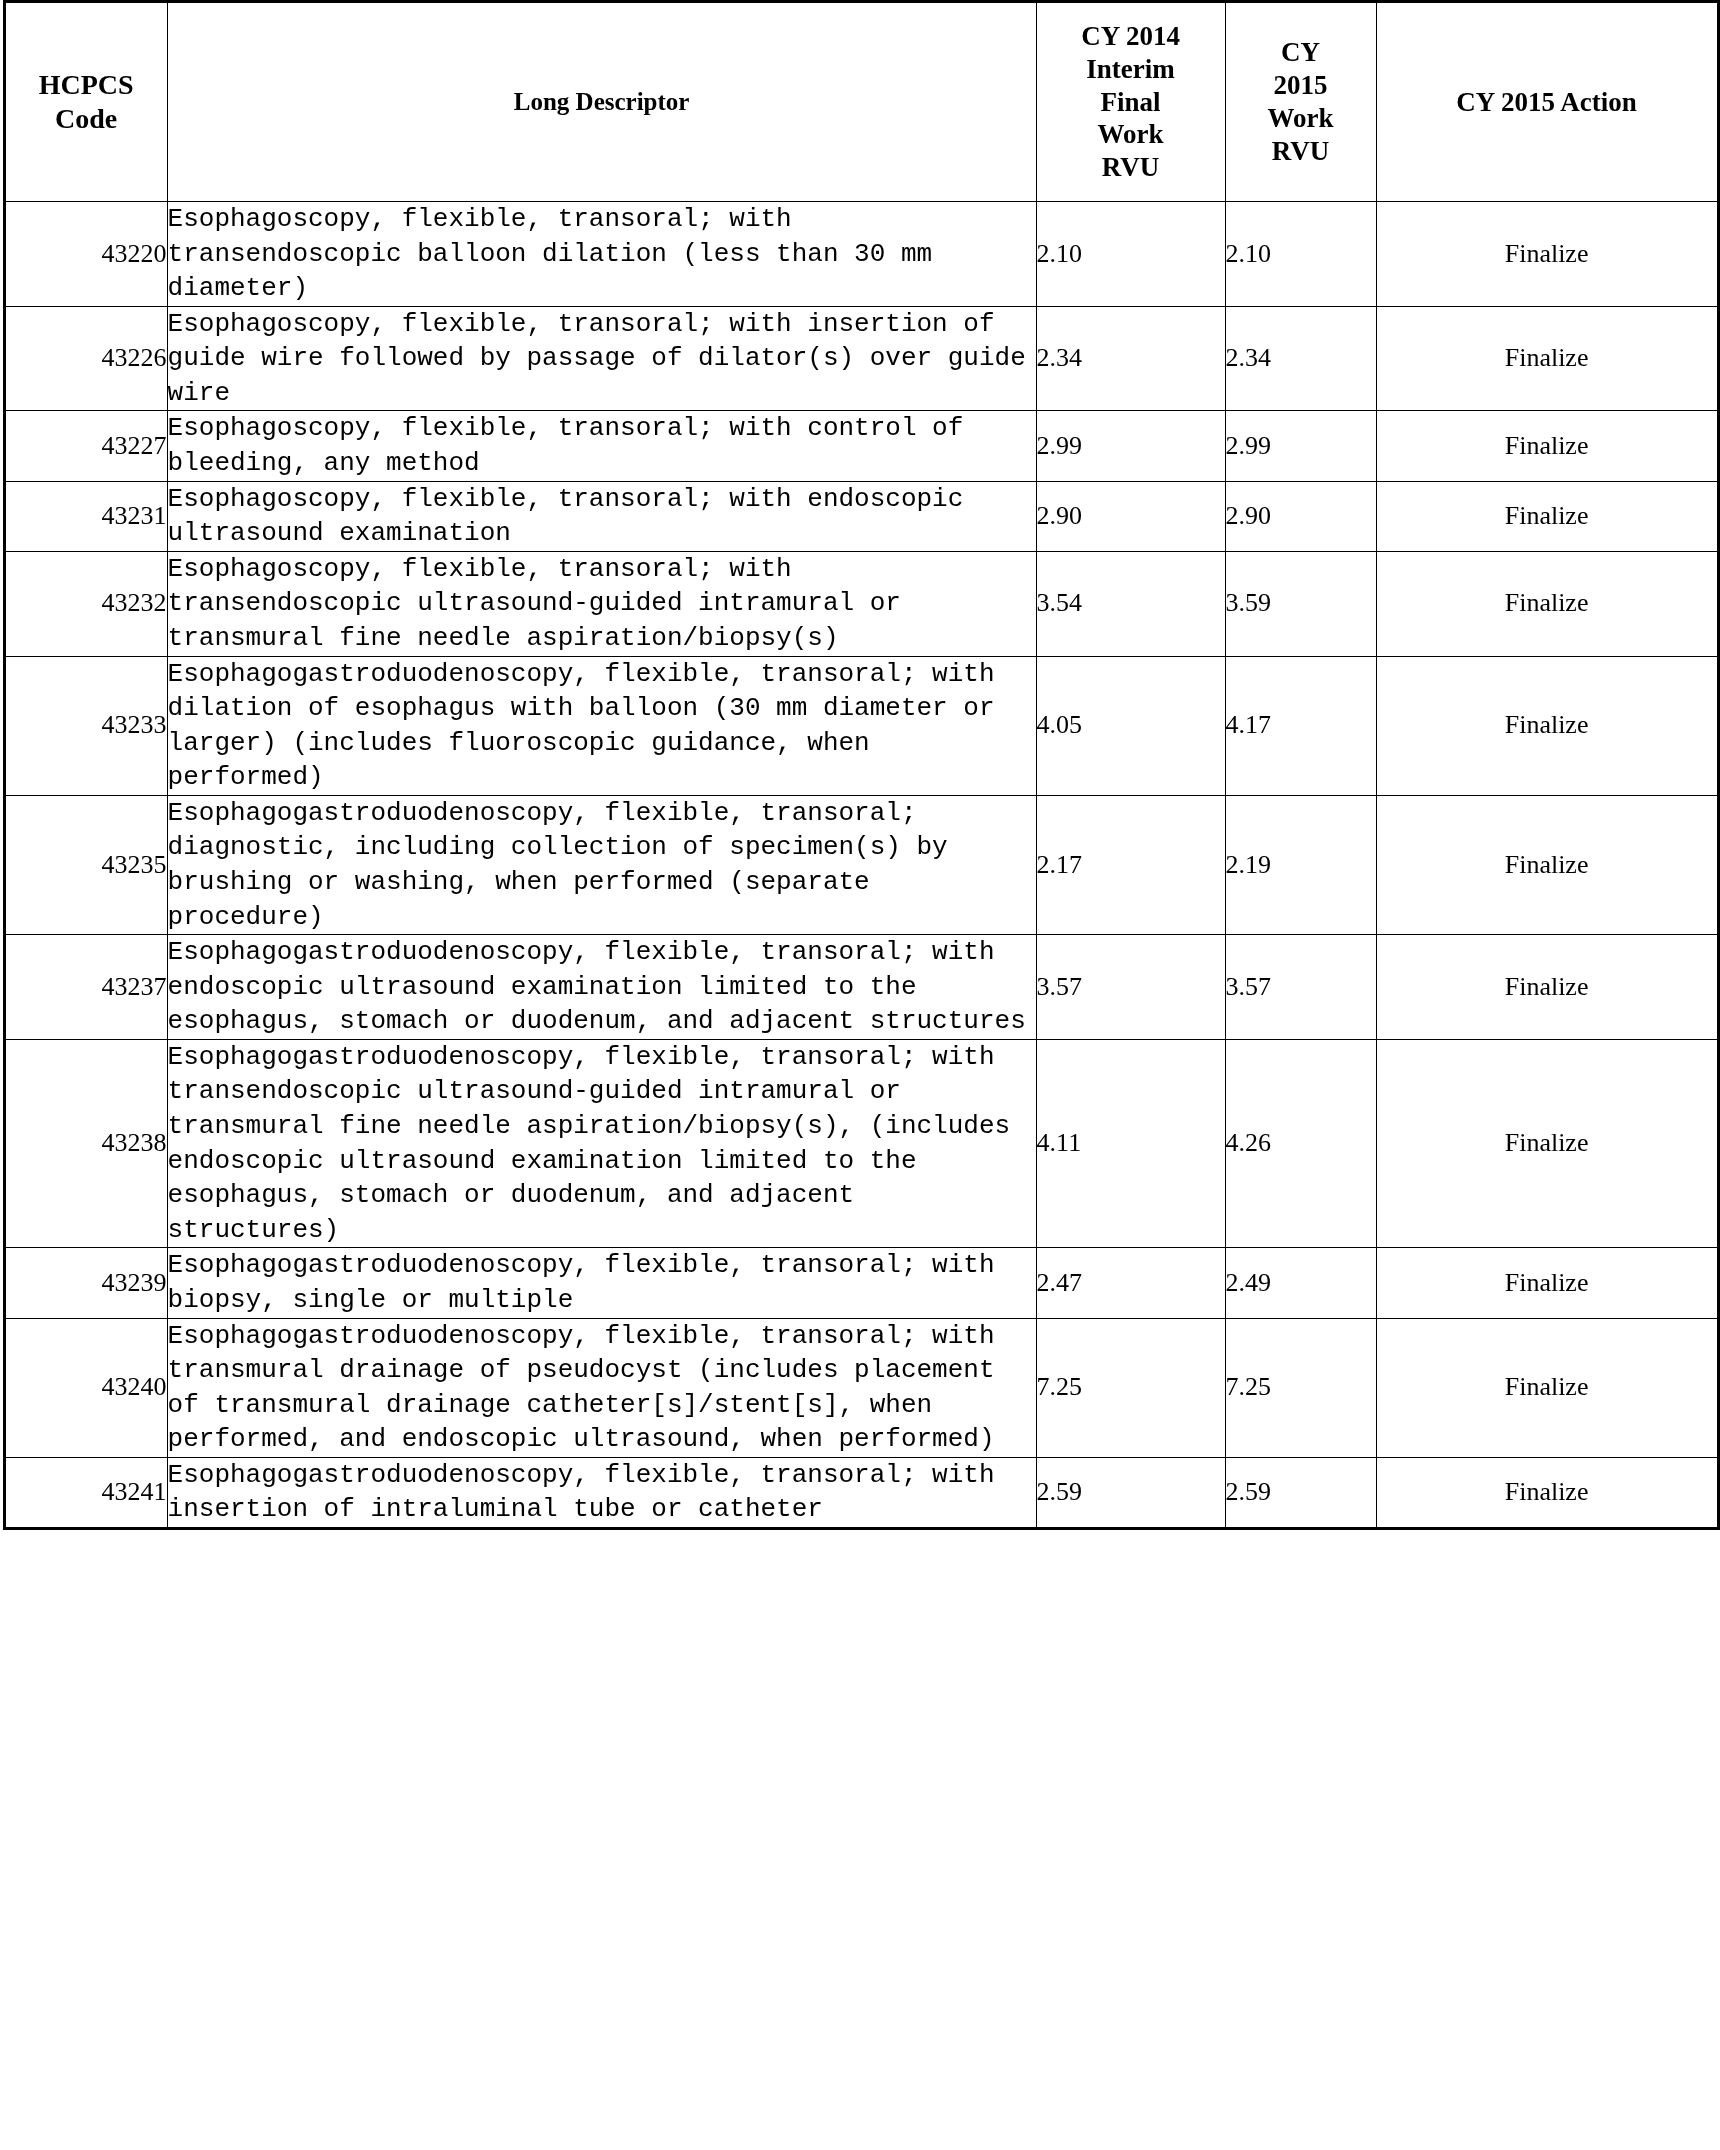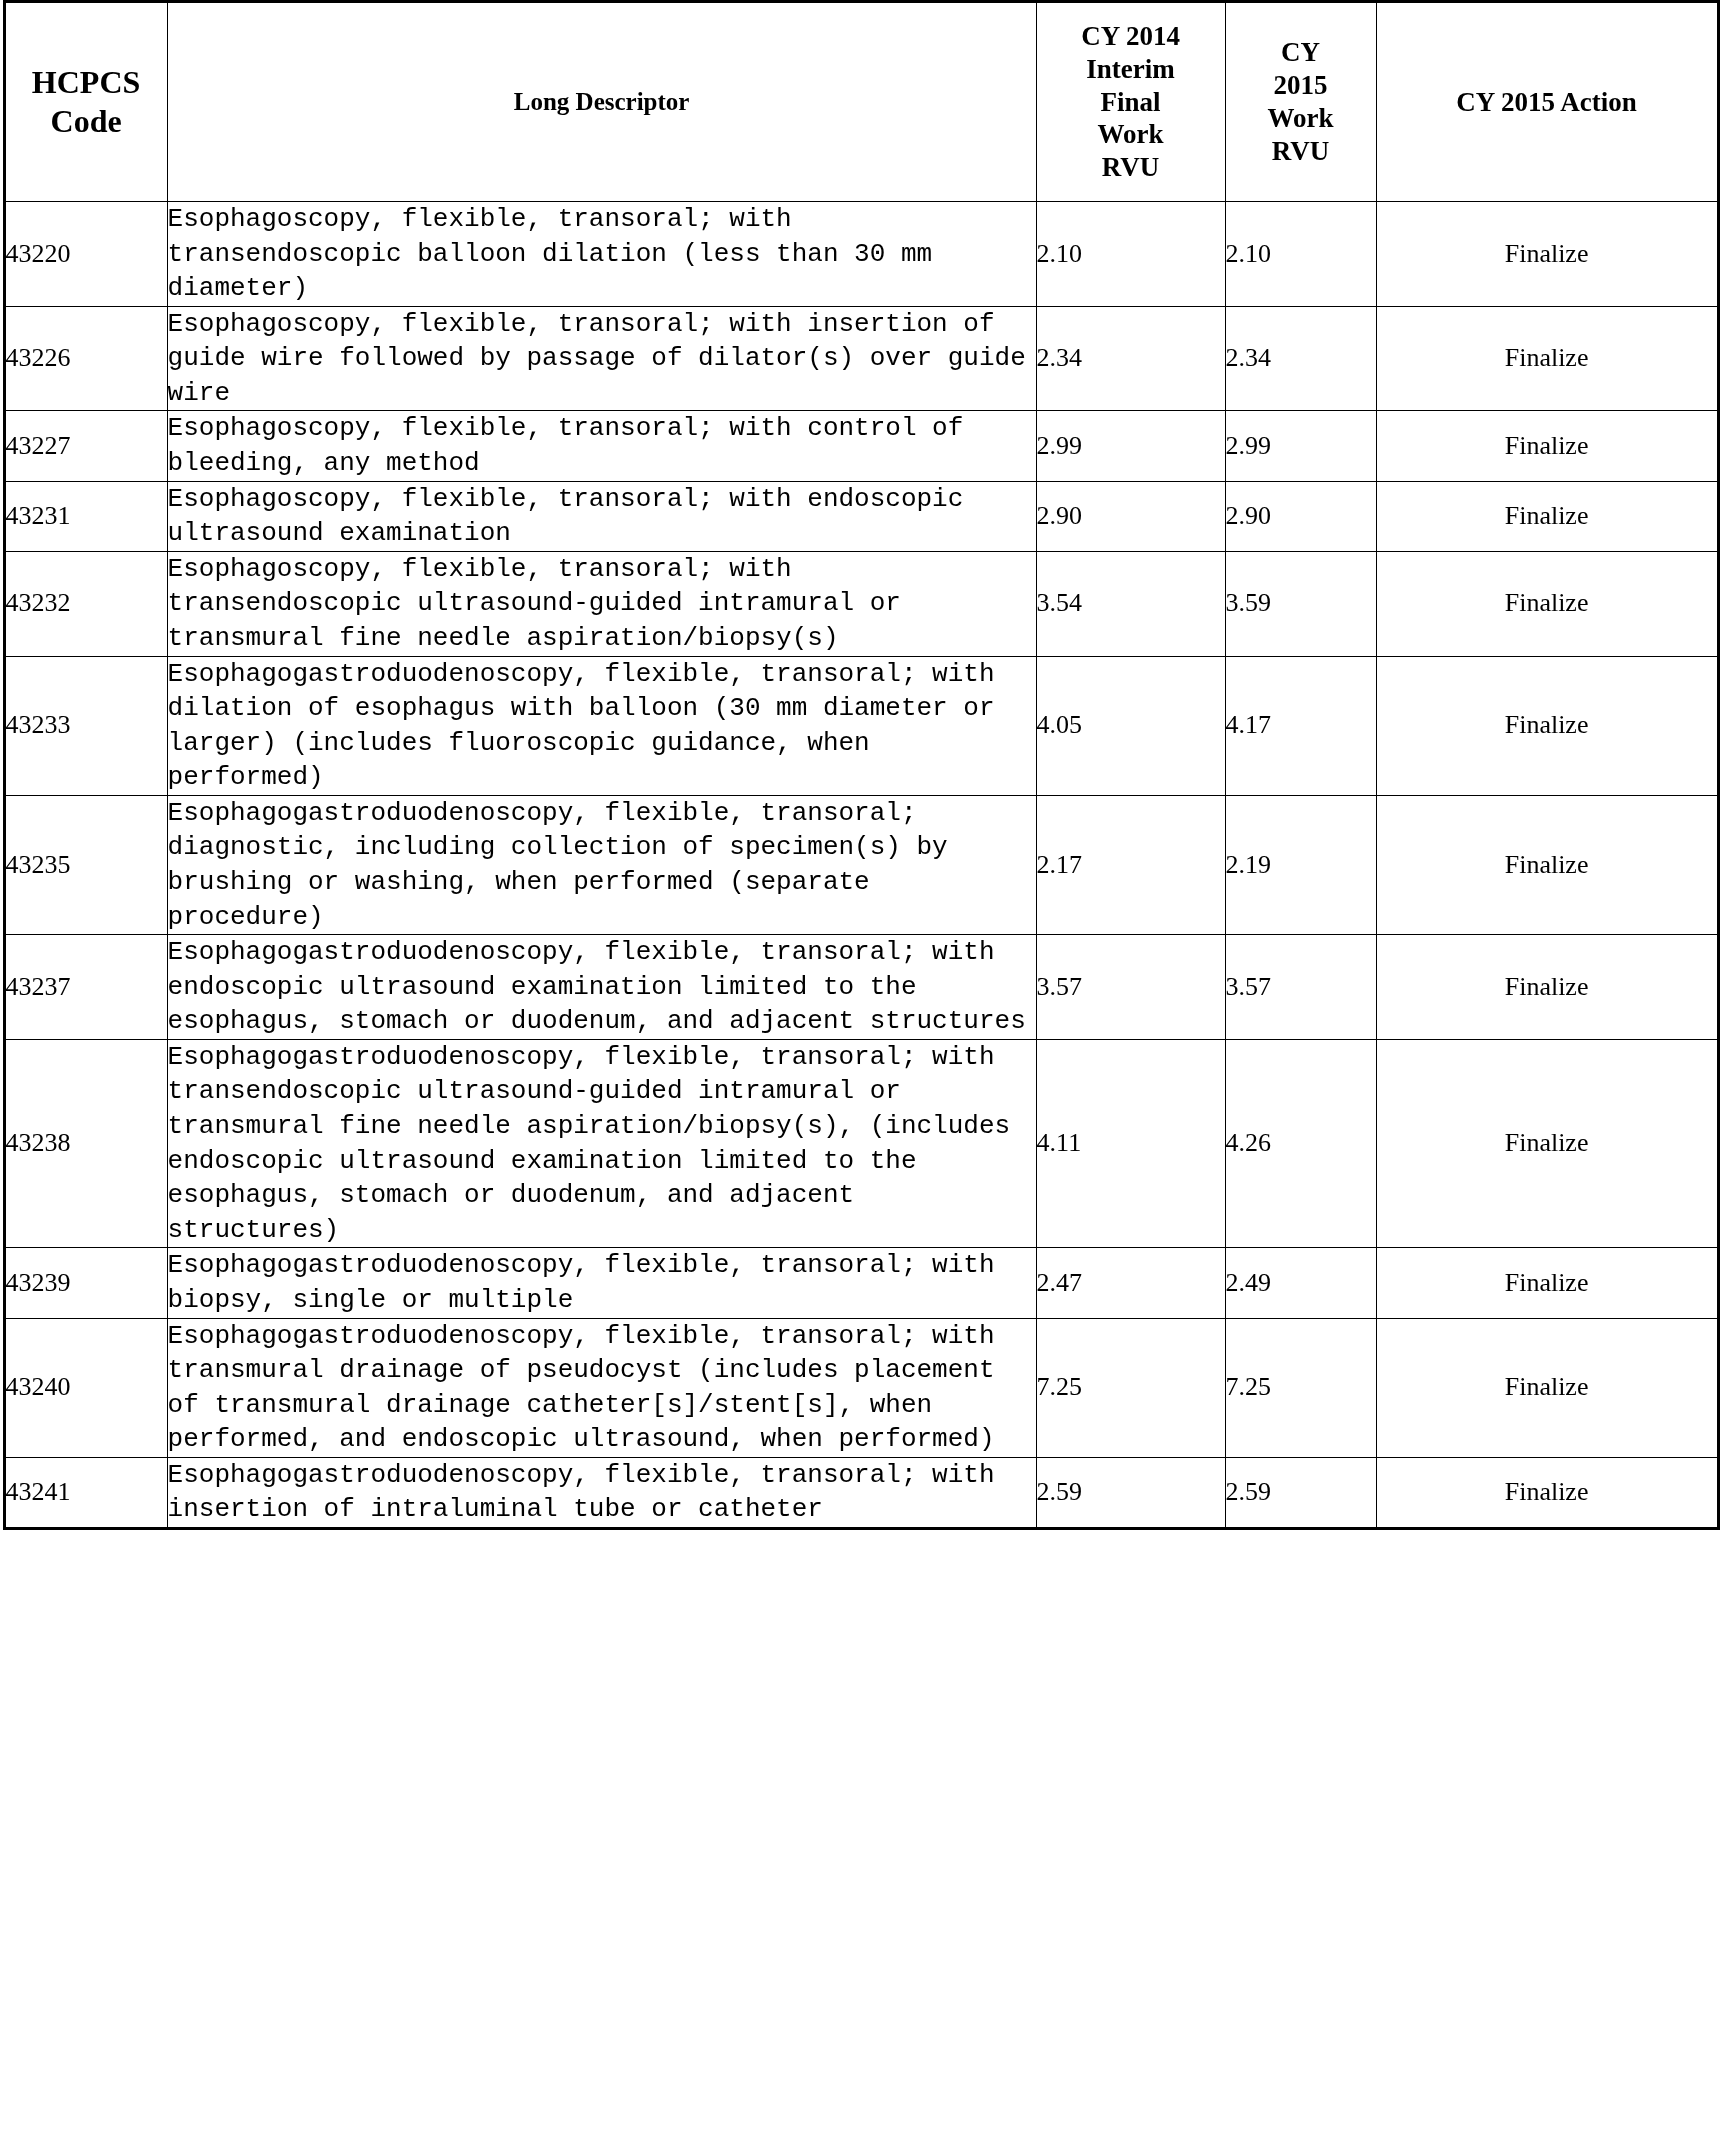--- a/index.html
+++ b/index.html
@@ -49,33 +49,33 @@
     text-align: center;
     font-size: 27px;
     line-height: 1.22;
     height: 198px;
     padding: 2.6px 4.3px;
   }
   thead th .stack {
     display: block;
     white-space: pre-line;
   }
-  th.h-code    { font-size: 32px; }
+  th.h-code    { font-size: 28px; }
   th.h-desc    { font-size: 25px; }
   th.h-r14     { font-size: 27px; }
   th.h-r15     { font-size: 27px; }
   th.h-action  { font-size: 27px; }
 
   
   tbody td {
     font-size: 26px;
     line-height: 1.33;
   }
   td.code {
-    text-align: left;
+    text-align: right;
     padding: 7.7px 4.3px 7.7px 15.5px;
     white-space: nowrap;
   }
   td.desc {
     text-align: left;
     padding: 11.2px 14.6px 11.2px 15.5px;
   }
   td.rvu {
     text-align: left;
     padding: 7.7px 4.3px 7.7px 15.5px;

